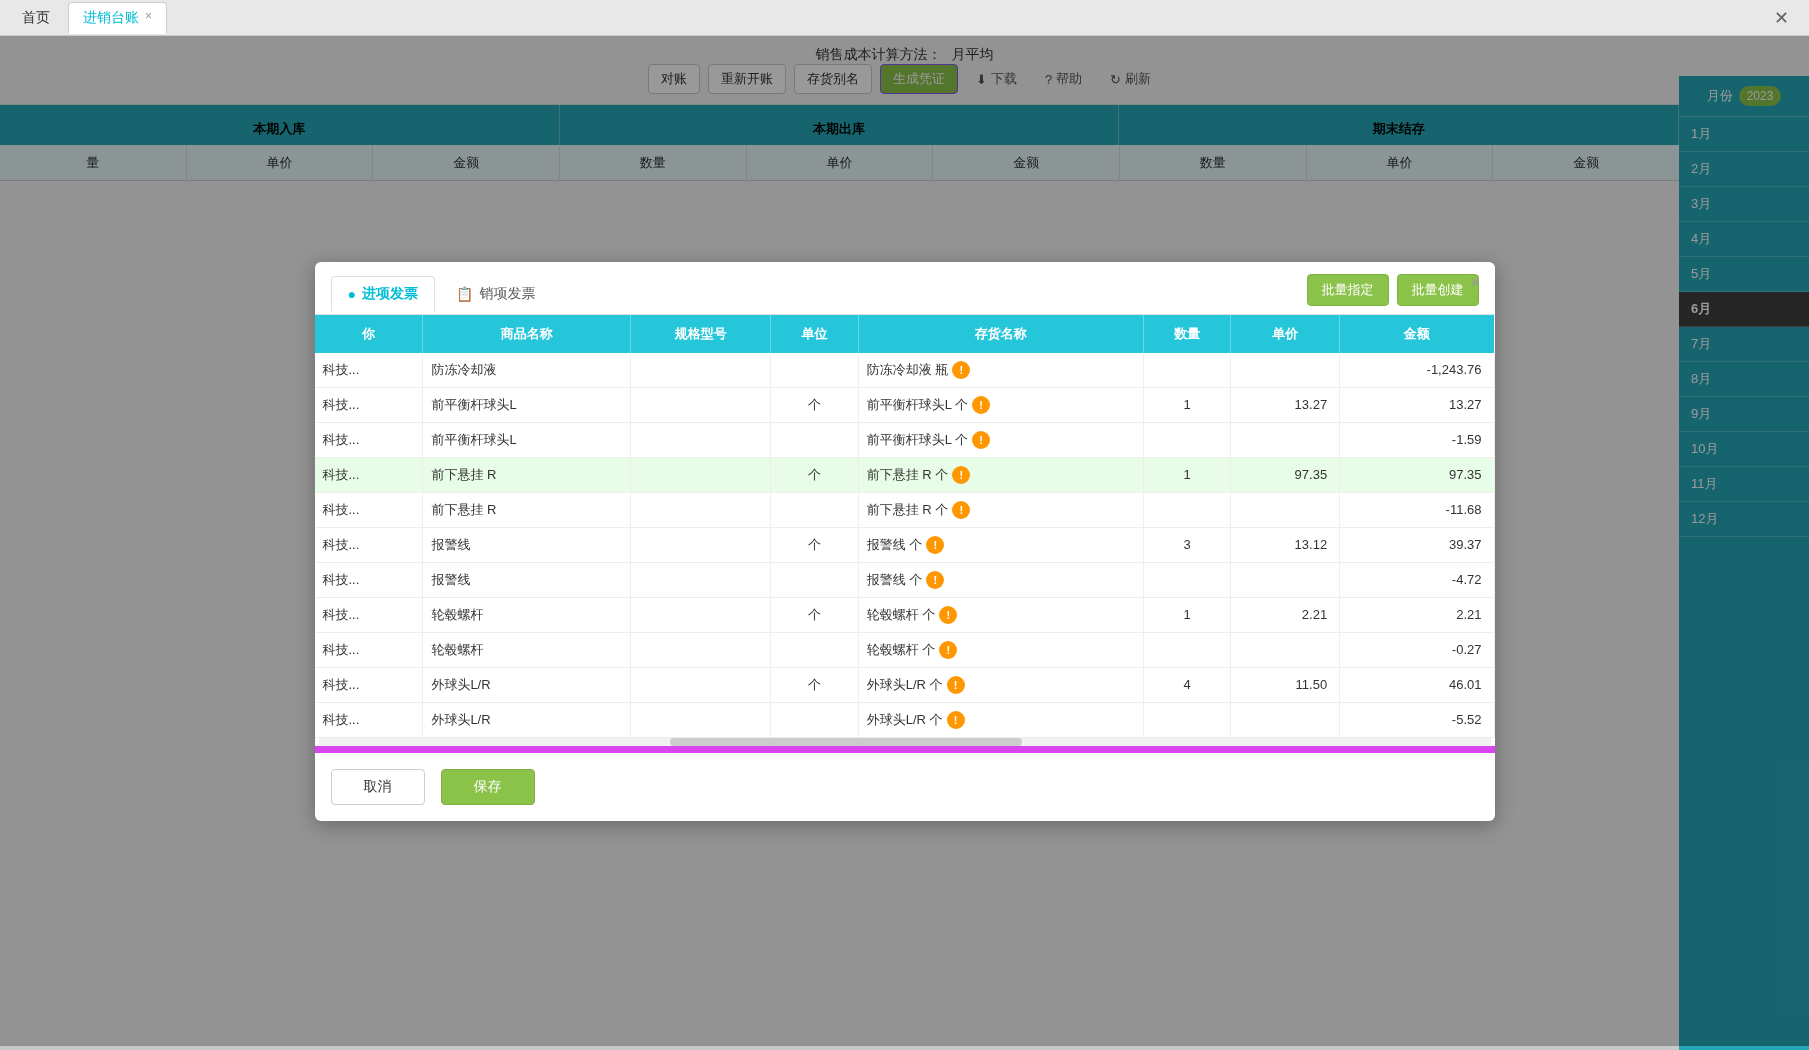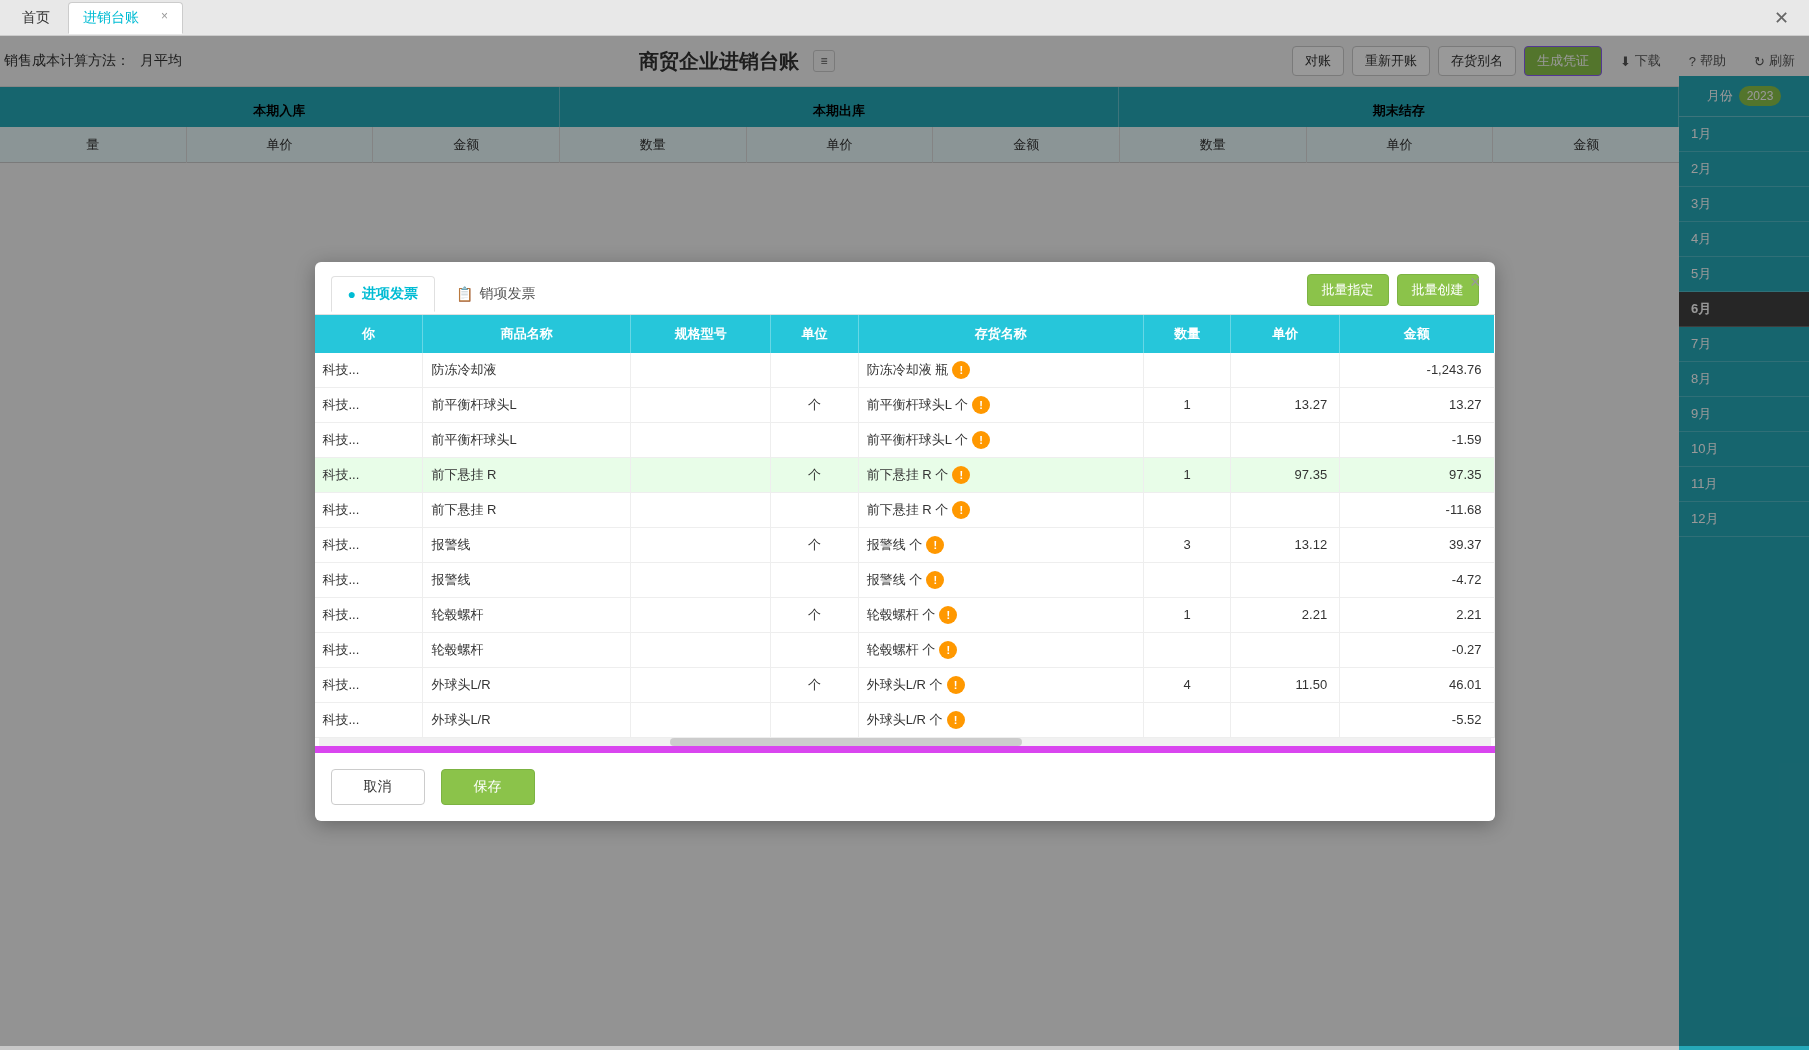--- a/index.html
+++ b/index.html
@@ -23,21 +23,21 @@
       border-radius: 4px 4px 0 0;
     }
     .tab-active {
       background: #fff;
       border: 1px solid #ccc;
       border-bottom: 1px solid #fff;
       padding: 6px 14px;
       font-size: 14px;
       color: #00bcd4;
       display: flex;
-      gap: 22px;
+      gap: 6px;
       border-radius: 4px 4px 0 0;
     }
     .tab-close {
       font-size: 12px;
       cursor: pointer;
       color: #999;
     }
     .window-close {
       margin-left: auto;
       font-size: 18px;
@@ -50,23 +50,24 @@
     .main-content {
       background: #f5f5f5;
       height: calc(1050px - 40px);
       position: relative;
     }
 
     
     .top-toolbar {
       display: flex;
       align-items: center;
-      padding: 10px 4px;
+      padding: 10px 16px;
       background: #f5f5f5;
       border-bottom: 1px solid #e0e0e0;
+      flex-direction: column;
     }
     .cost-method {
       font-size: 14px;
       color: #333;
     }
     .page-title {
       flex: 1;
       text-align: center;
       font-size: 20px;
       font-weight: bold;
@@ -357,24 +358,20 @@
   </div>
   <div class="window-close">✕</div>
 </div>
 
 <div class="main-content">
 
   <div class="top-toolbar">
     <div class="cost-method">
       <span>销售成本计算方法：</span>
       <span style="margin-left:6px;">月平均</span>
-    </div>
-    <div class="page-title">
-      <span>商贸企业进销台账</span>
-      <span class="doc-icon">≡</span>
     </div>
     <div class="toolbar-buttons">
       <button class="btn-outline">对账</button>
       <button class="btn-outline">重新开账</button>
       <button class="btn-outline">存货别名</button>
       <button class="btn-green">生成凭证</button>
       <button class="btn-icon">
         <span>⬇</span>
         <span>下载</span>
       </button>

